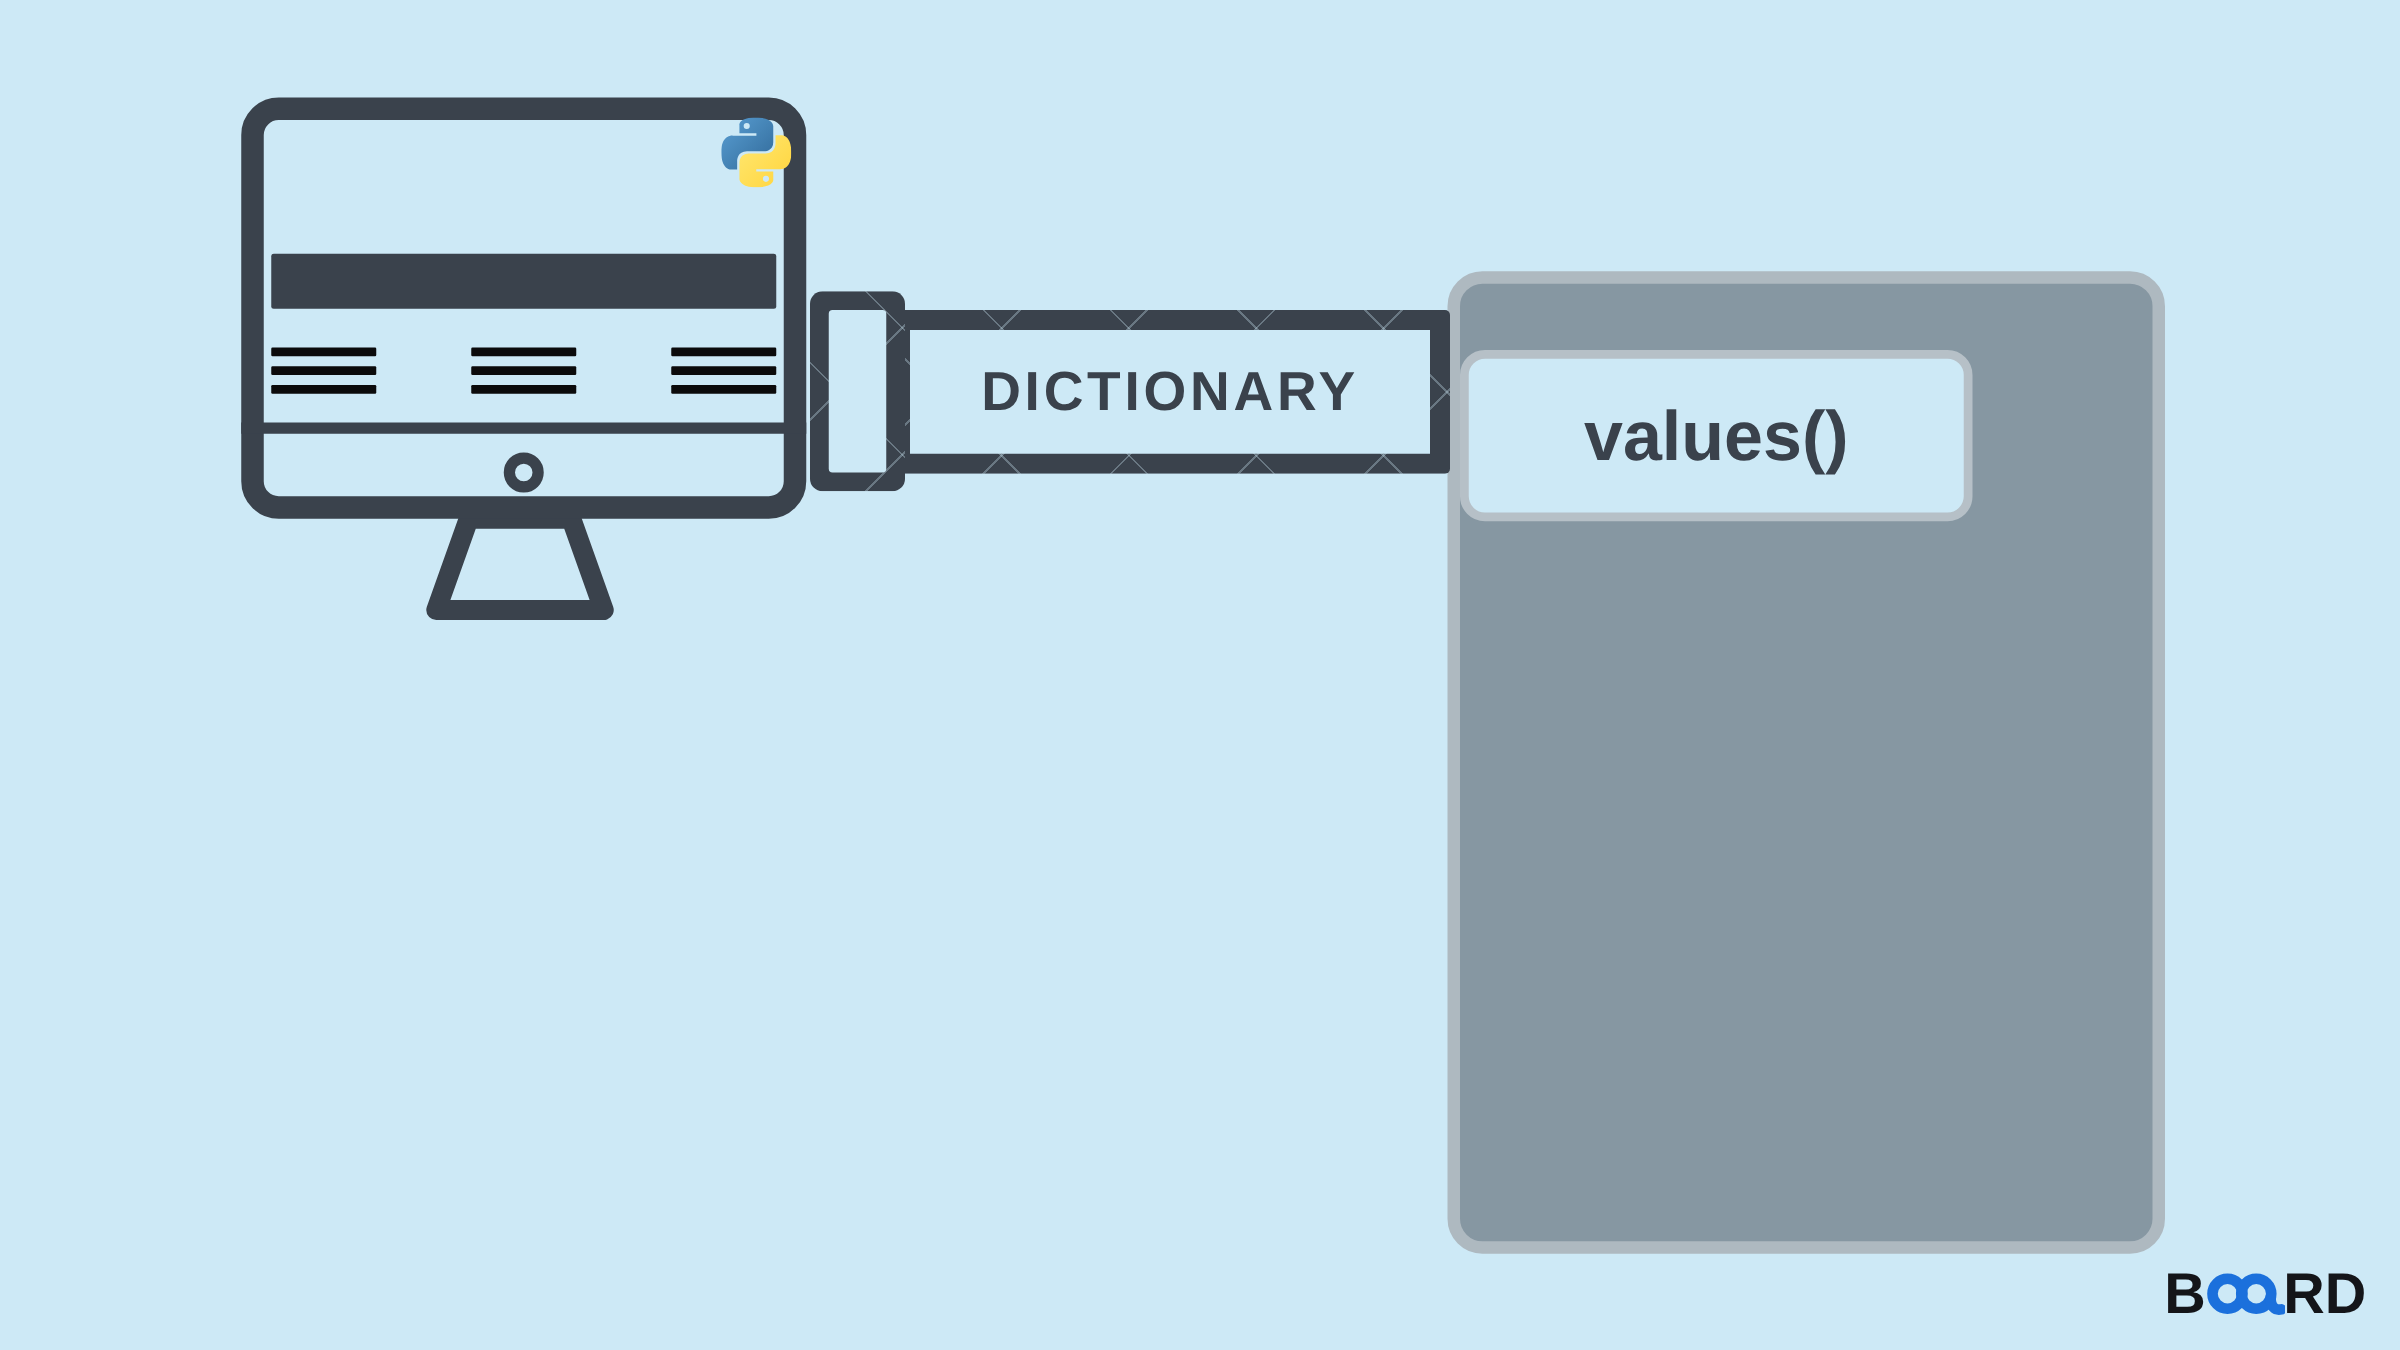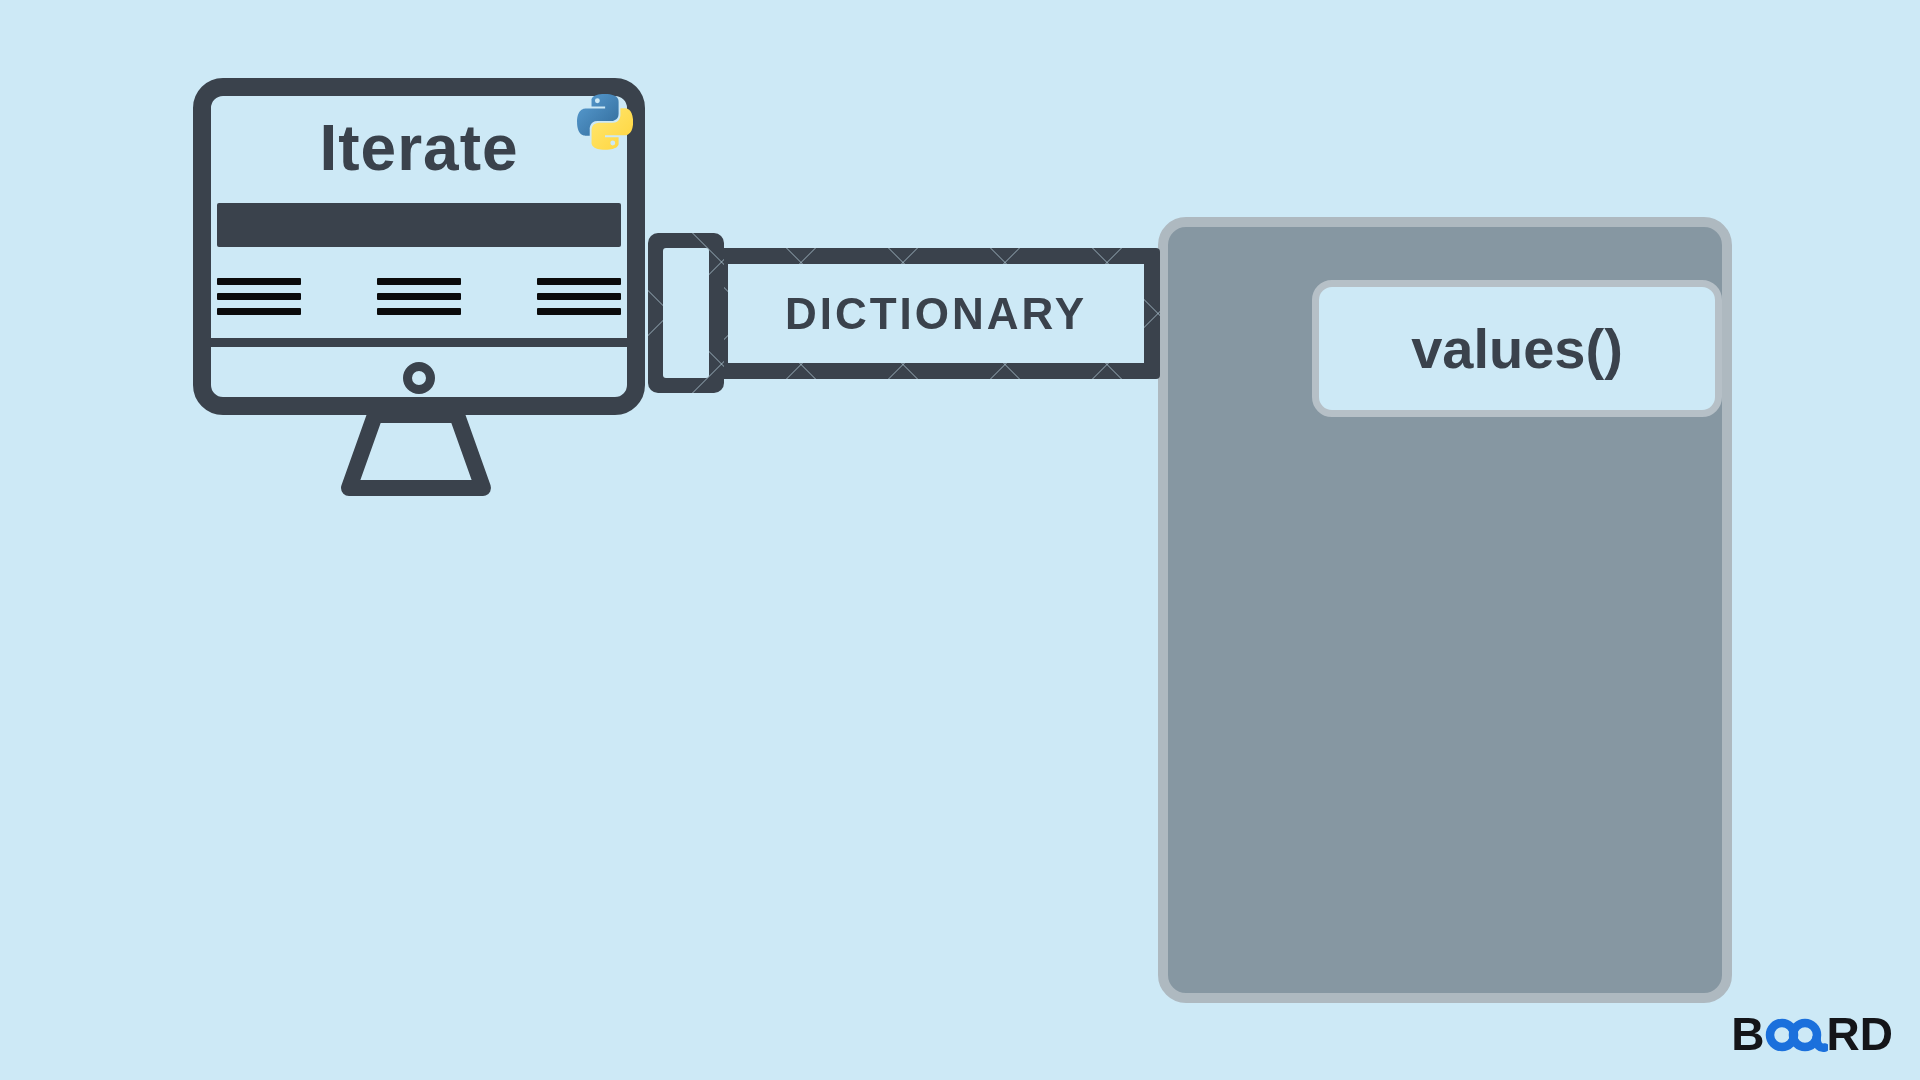--- a/index.html
+++ b/index.html
@@ -67,21 +67,21 @@
   }
   .connector-plug .plug-slot{
     position:absolute;inset:15px;background:var(--bg);border-radius:3px;
   }
 
   
   .methods-panel{
     position:absolute;left:1158px;top:217px;width:574px;height:786px;
     box-sizing:border-box;border:10px solid var(--panel-border);border-radius:28px;
     background:var(--panel-fill);
-    display:flex;flex-direction:column;align-items:flex-end;justify-content:space-between;
+    display:flex;flex-direction:column;align-items:flex-start;justify-content:space-between;
     padding:53px 0 42px 0;z-index:3;
   }
   .method-button{
     width:410px;height:137px;box-sizing:border-box;
     background:var(--button-fill);border:7px solid var(--button-border);border-radius:20px;
     display:flex;align-items:center;justify-content:center;
     font-size:56px;font-weight:700;color:var(--ink);
   }
 
   
@@ -96,21 +96,20 @@
 <body>
 
 <div class="stage">
 
   <svg class="monitor-stand" width="170" height="100" viewBox="0 0 170 100">
     <polygon points="45,15 127,15 153,88 19,88" fill="var(--bg)" stroke="var(--ink)" stroke-width="16" stroke-linejoin="round"></polygon>
   </svg>
 
   <div class="monitor">
     <div class="monitor-inner">
-      <div class="monitor-title">Iterate</div>
 
       <svg class="python-logo" viewBox="0 0 255 255">
         <defs>
           <linearGradient id="pyBlue" x1="0" y1="0" x2="1" y2="1">
             <stop offset="0" style="stop-color:var(--python-blue-light)"></stop>
             <stop offset="1" style="stop-color:var(--python-blue-dark)"></stop>
           </linearGradient>
           <linearGradient id="pyYellow" x1="0" y1="0" x2="1" y2="1">
             <stop offset="0" style="stop-color:var(--python-yellow-light)"></stop>
             <stop offset="1" style="stop-color:var(--python-yellow-dark)"></stop>

